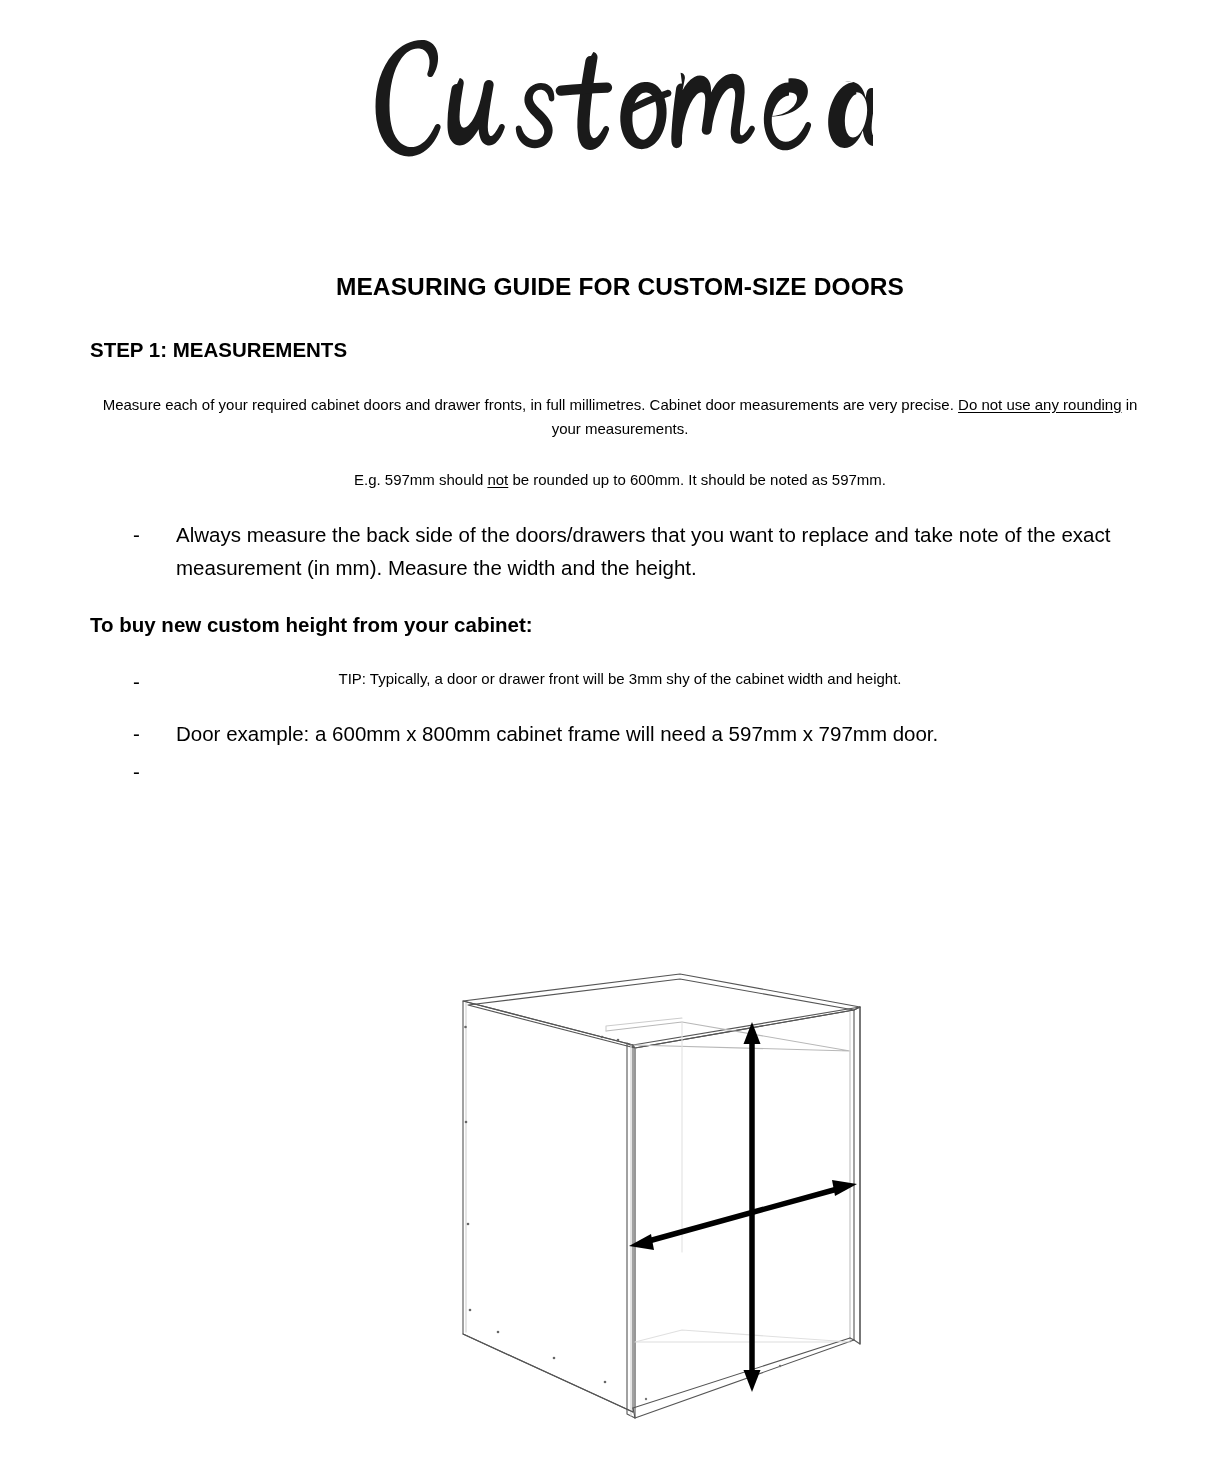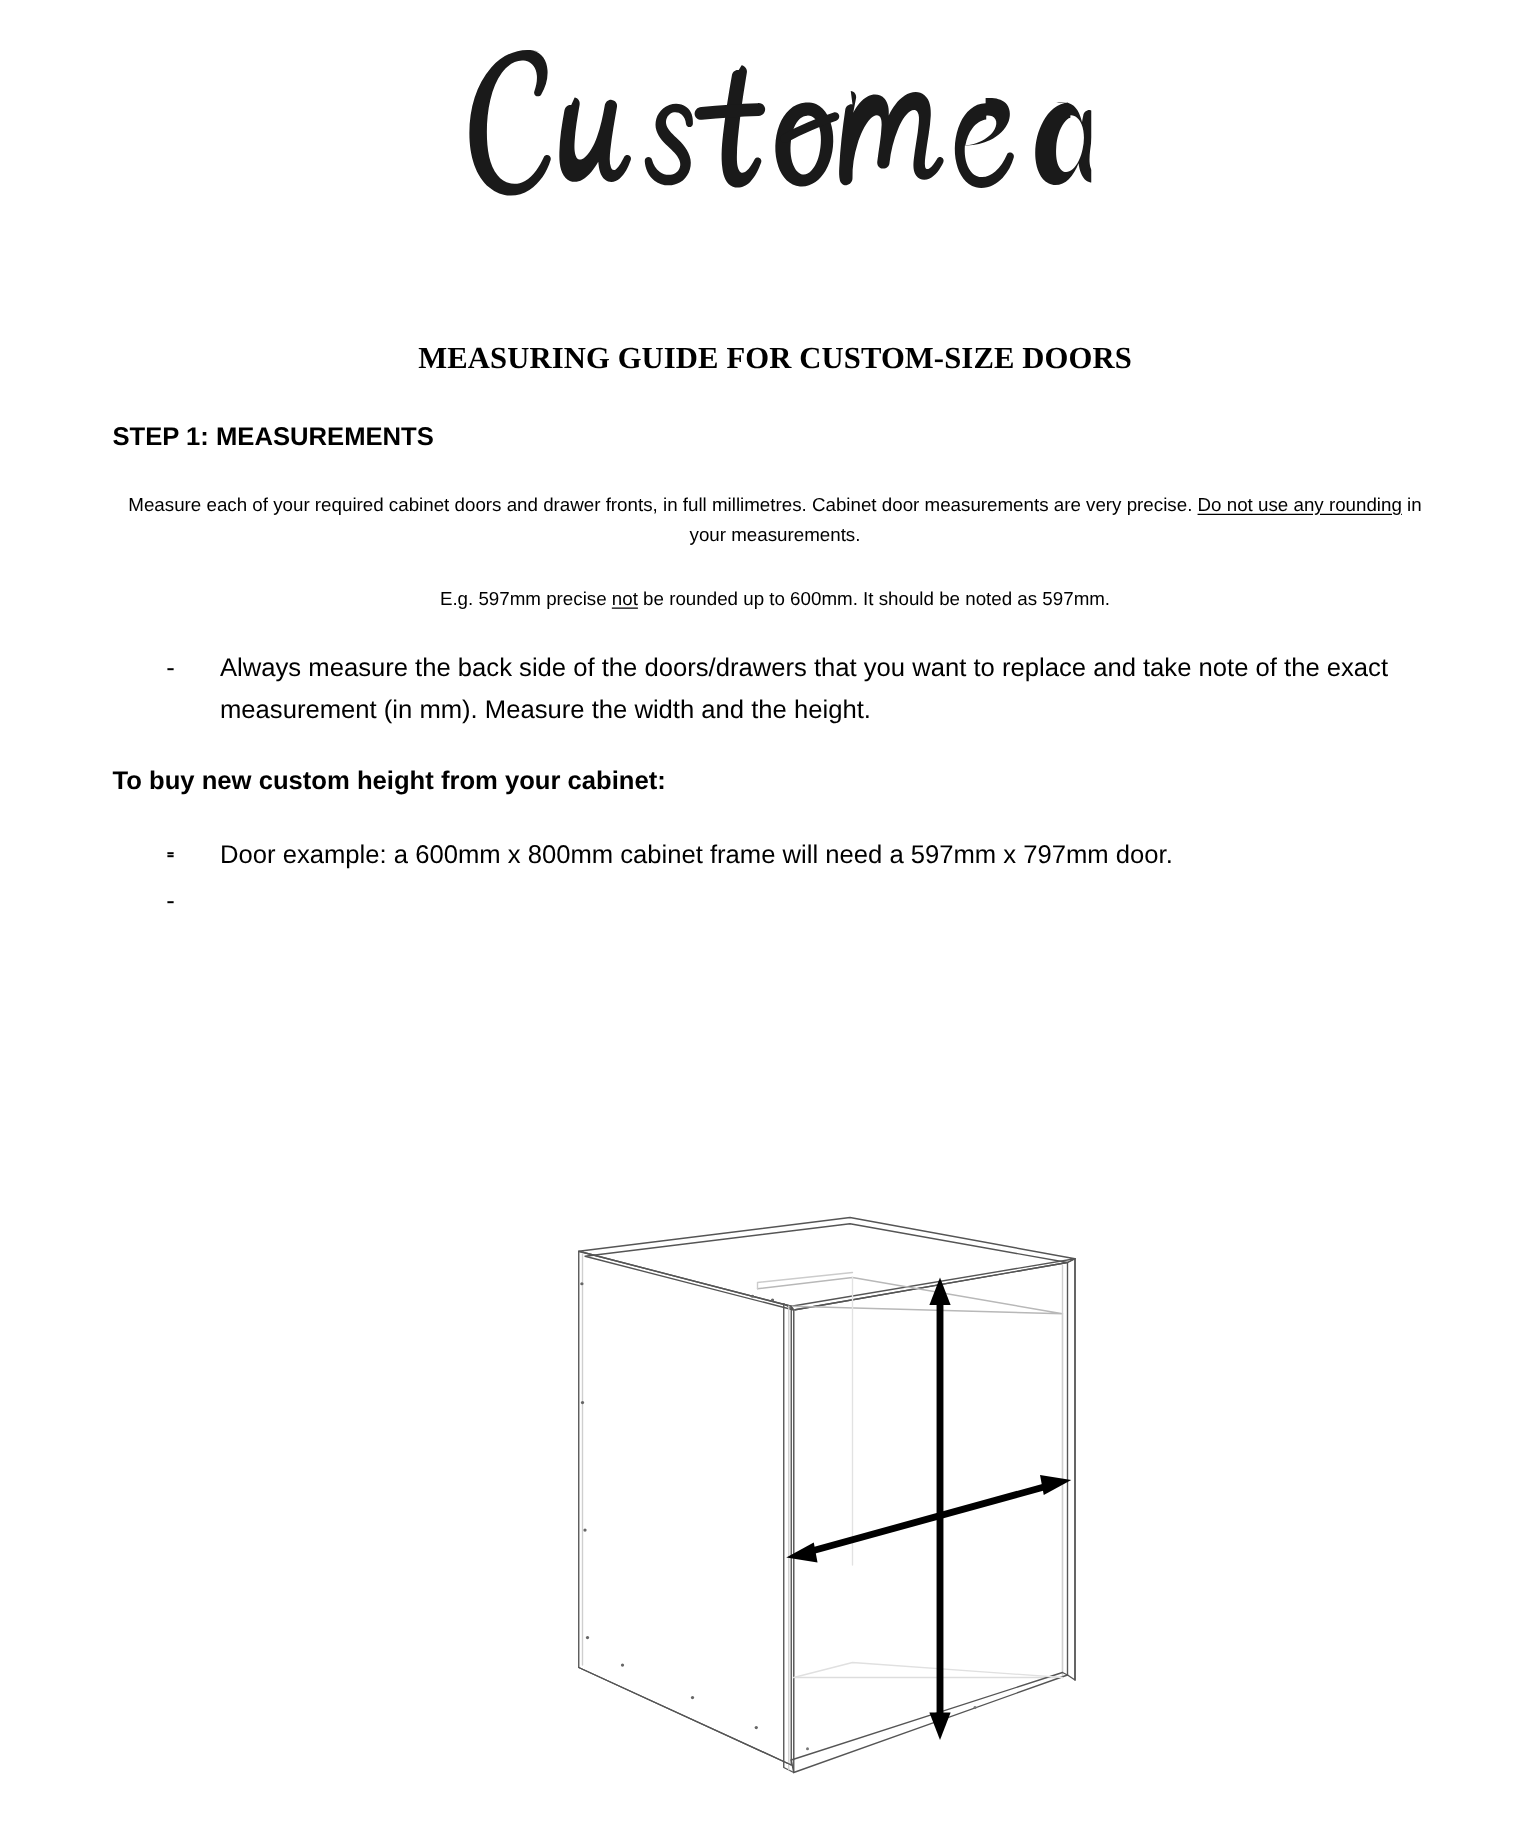--- a/index.html
+++ b/index.html
@@ -34,21 +34,20 @@
     width: 1060px;
   }
 
   .doc-title {
     font-size: 24.5px;
     font-weight: bold;
     text-align: center;
     letter-spacing: 0.1px;
     margin: 0 0 36px 0;
     line-height: 1.2;
-    font-family: Liberation Serif, serif;
   }
 
   .section-head {
     font-size: 20.5px;
     font-weight: bold;
     text-underline-offset: 3px;
     margin: 0 0 30px 0;
     line-height: 1.25;
   }
 
@@ -130,33 +129,34 @@
 </div>
 
 <div class="doc">
 
   <h1 class="doc-title">MEASURING GUIDE FOR CUSTOM-SIZE DOORS</h1>
 
   <h2 class="section-head">STEP 1: MEASUREMENTS</h2>
 
   <p class="para"><span>Measure each of your required cabinet doors and drawer fronts, in full millimetres. Cabinet door measurements are very precise. </span><span class="u">Do not use any rounding</span><span> in your measurements.</span></p>
 
-  <p class="para"><span>E.g. 597mm precise </span><span class="u">not</span><span> be rounded up to 600mm. It should be noted as 597mm.</span></p>
+  <p class="para"><span>E.g. 597mm should </span><span class="u">not</span><span> be rounded up to 600mm. It should be noted as 597mm.</span></p>
 
 
   <ul class="dash-list">
     <li><span class="dash">-</span><span>Always measure the back side of the doors/drawers that you want to replace and take note of the exact measurement (in mm). Measure the width and the height.</span></li>
   </ul>
 
   <p class="lead">To buy new custom height from your cabinet:</p>
 
   <ul class="dash-list">
     <li><span class="dash">-</span></li>
   </ul>
 
+  <p class="para">TIP: Typically, a door or drawer front will be 3mm shy of the cabinet width and height.</p>
 
   <ul class="dash-list tight">
     <li><span class="dash">-</span><span>Door example: a 600mm x 800mm cabinet frame will need a 597mm x 797mm door.</span></li>
     <li><span class="dash">-</span></li>
   </ul>
 
 </div>
 
 <div class="diagram">
   <svg width="480" height="500" viewBox="0 0 480 500" aria-label="Cabinet carcass with height and width dimension arrows">

